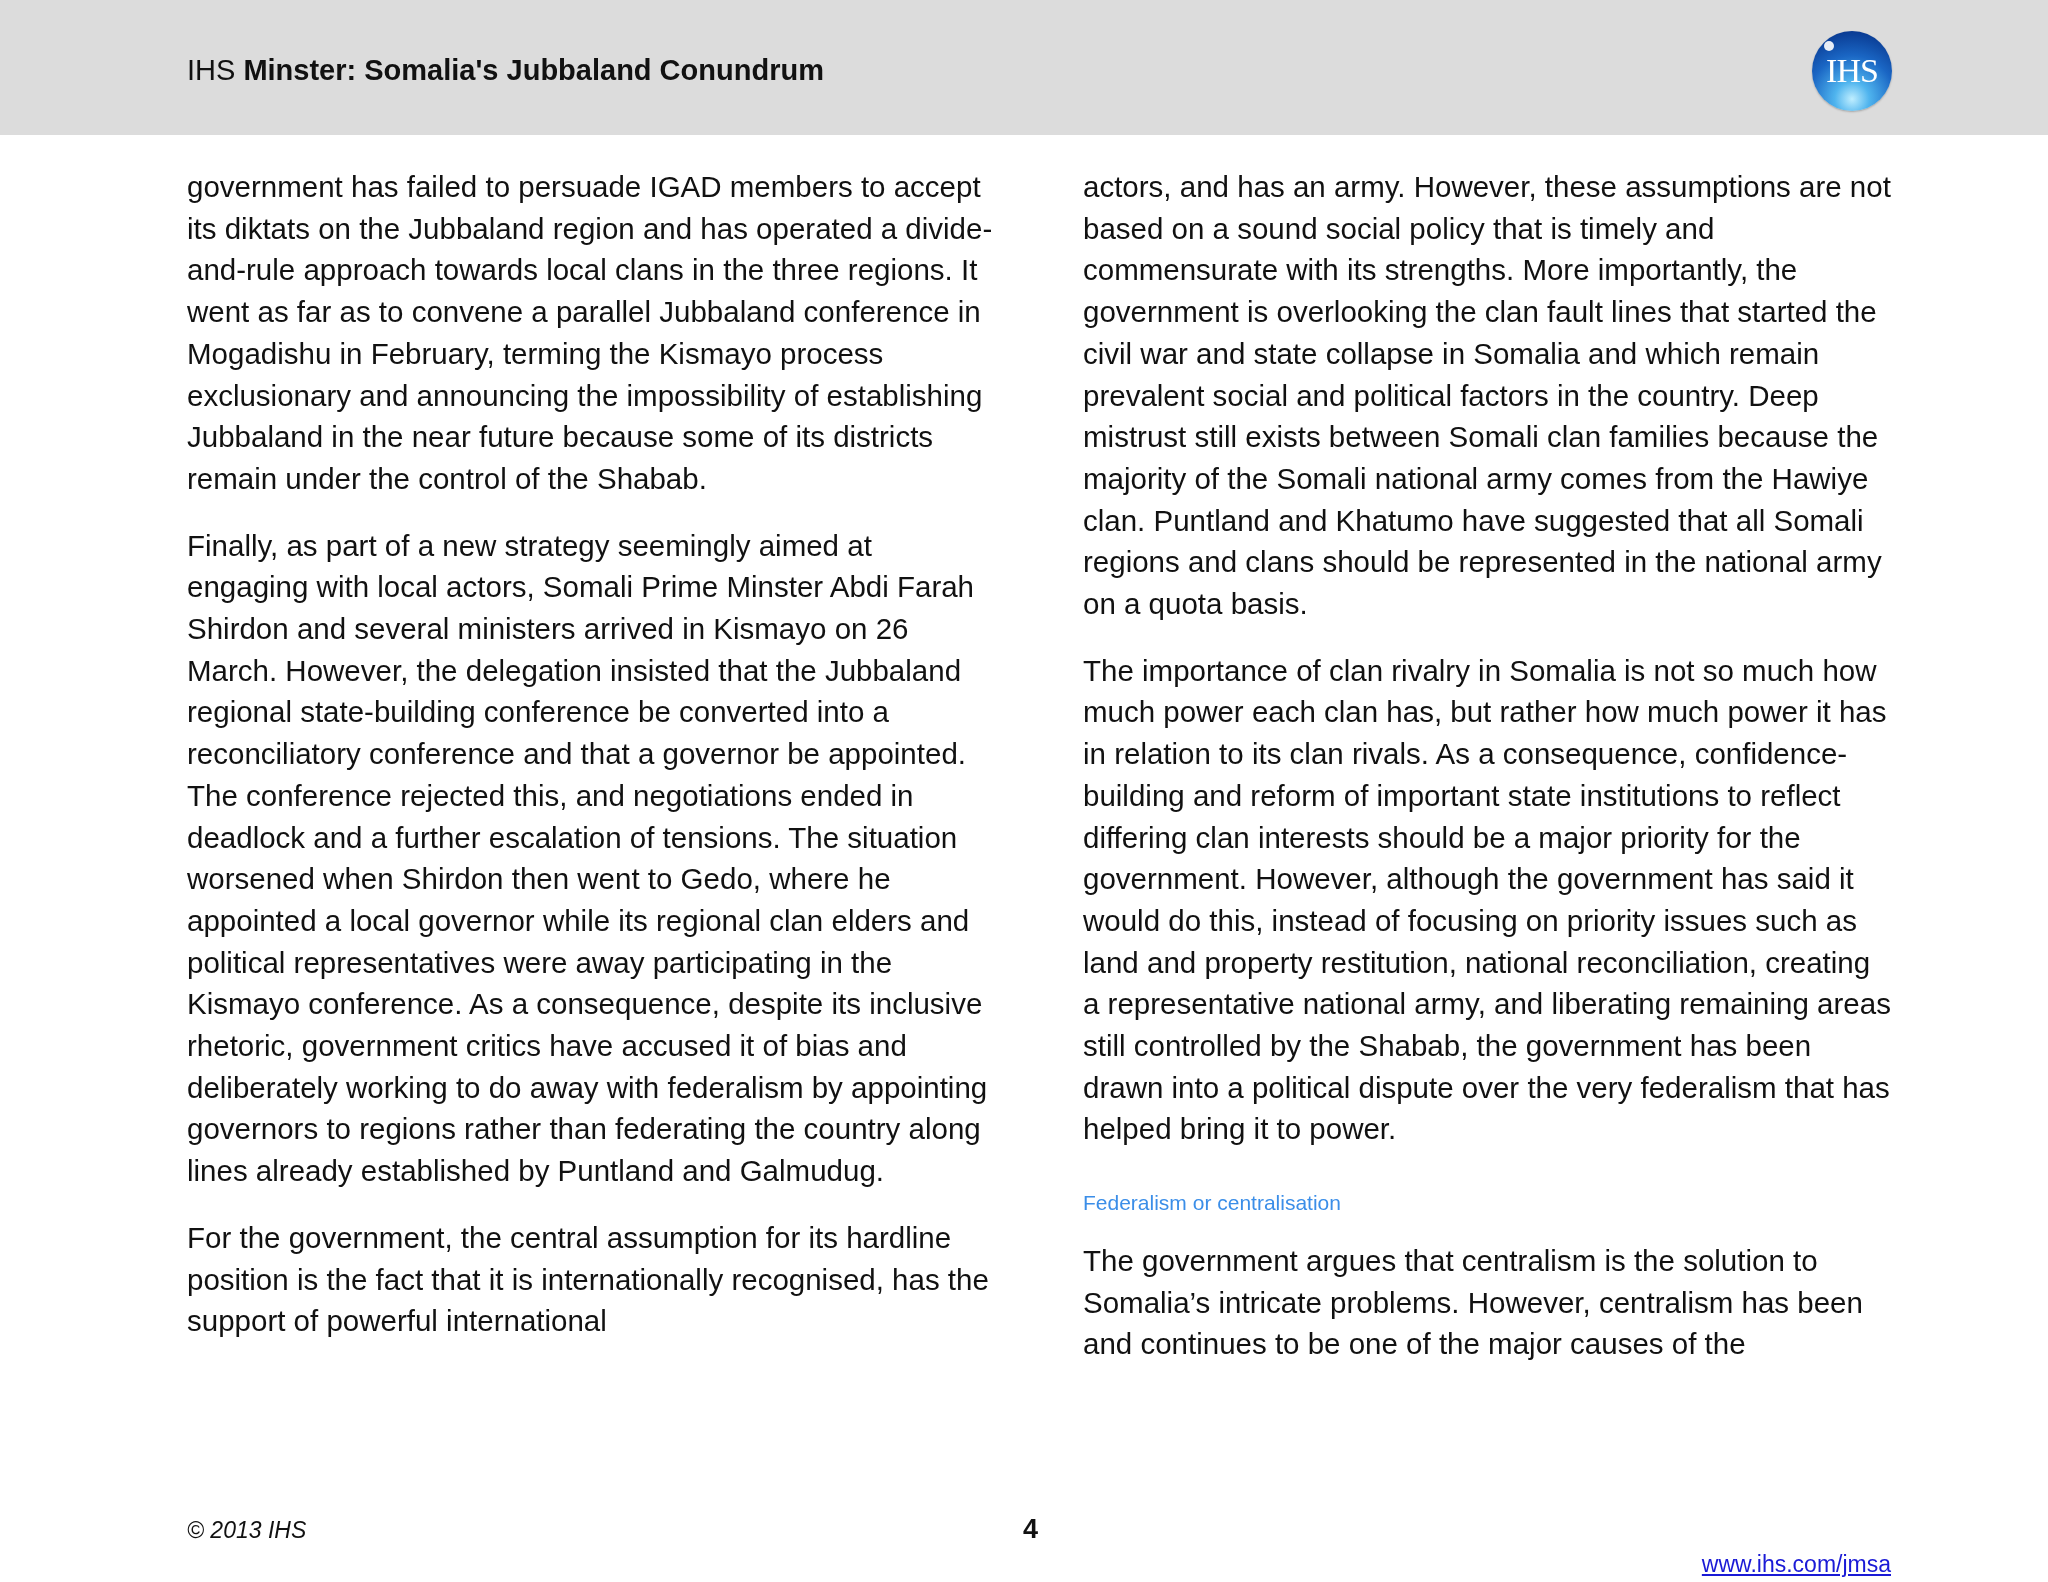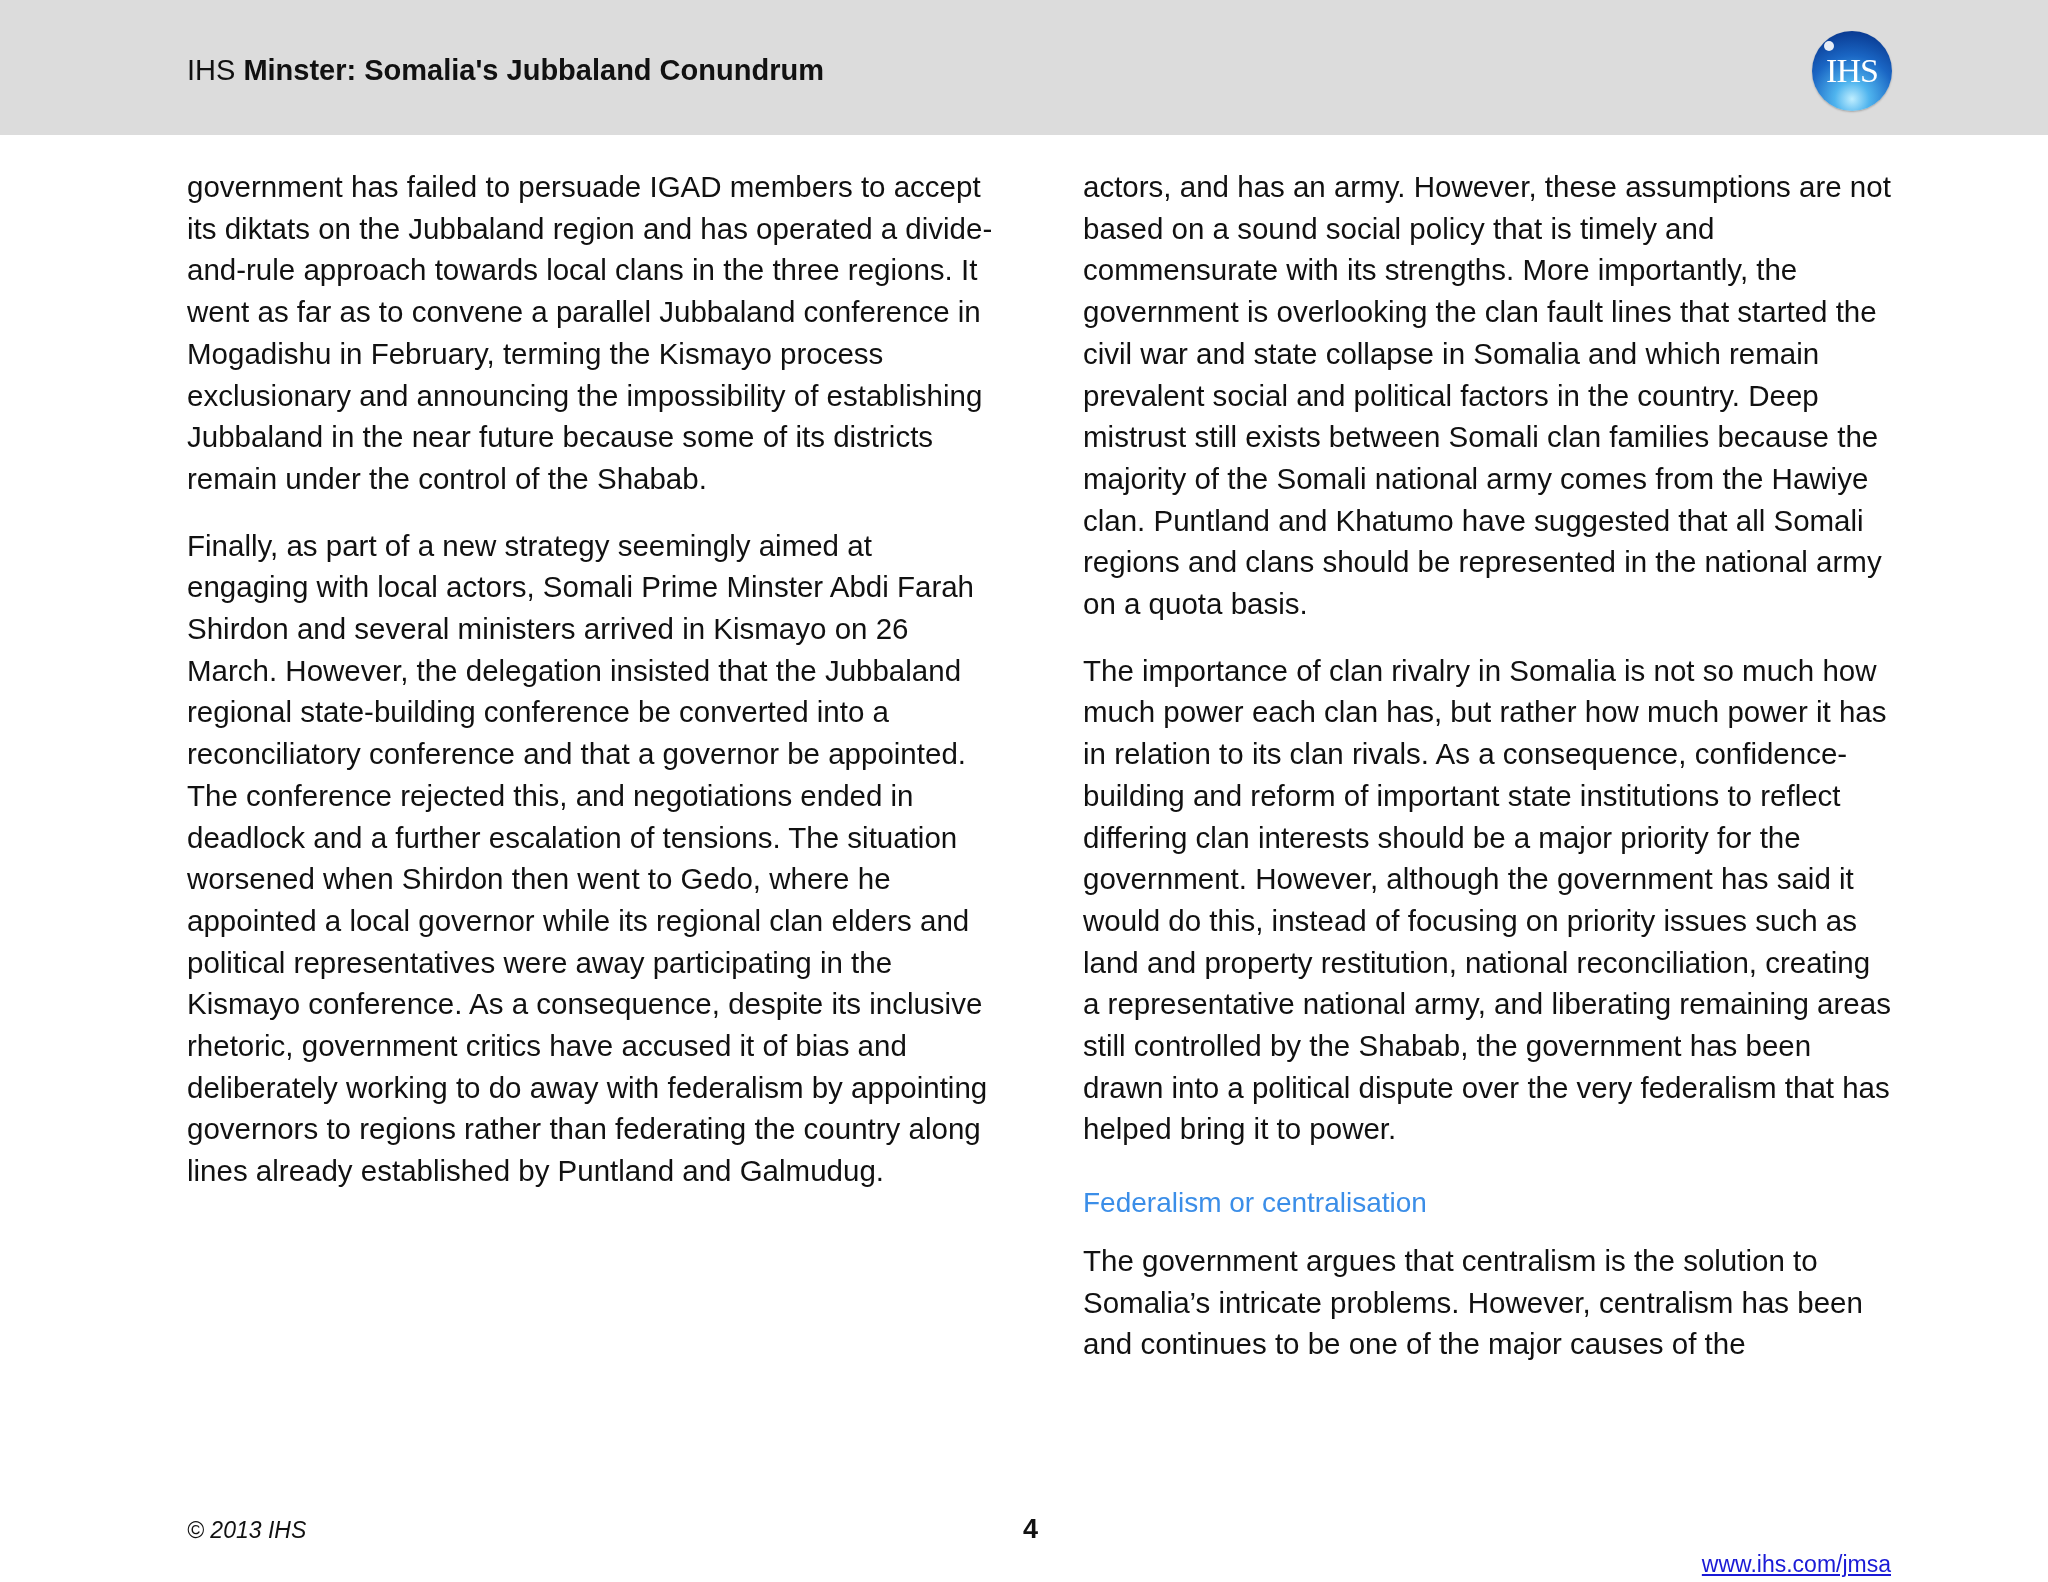--- a/index.html
+++ b/index.html
@@ -34,21 +34,21 @@
     color: #ffffff; letter-spacing: -1px;
   }
   .column {
     position: absolute; top: 166px; width: 810px;
     font-size: 29.5px; line-height: 41.7px; color: #111;
   }
   .col-left { left: 187px; }
   .col-right { left: 1083px; }
   .column p { margin: 0 0 25px 0; }
   .section-heading {
-    color: #3b8ee8; font-size: 28px; line-height: 41.7px;
+    color: #3b8ee8; font-size: 21px; line-height: 41.7px;
     margin: 32px 0 16px 0; font-weight: normal;
   }
   .footer {
     position: absolute; left: 187px; top: 1512px; width: 1704px; height: 36px;
     font-size: 23px; line-height: 36px;
   }
   .footer-copyright { position: absolute; left: 0; top: 0; font-style: italic; }
   .footer-page { position: absolute; left: 836px; top: -1px; font-size: 27px; font-weight: bold; }
   .footer-link { position: absolute; right: 0; top: 0; color: #1a1ad6; text-decoration: underline; margin-top: 34px; }
 </style>
@@ -59,20 +59,21 @@
   <div class="header-title"><span>IHS </span><span class="bold">Minster: Somalia's Jubbaland Conundrum</span></div>
   <div class="logo">
     <div class="logo-shine"></div>
     <div class="logo-text">IHS</div>
   </div>
 </div>
 
 <div class="column col-left">
   <p>government has failed to persuade IGAD members to accept its diktats on the Jubbaland region and has operated a divide-and-rule approach towards local clans in the three regions. It went as far as to convene a parallel Jubbaland conference in Mogadishu in February, terming the Kismayo process exclusionary and announcing the impossibility of establishing Jubbaland in the near future because some of its districts remain under the control of the Shabab.</p>
   <p>Finally, as part of a new strategy seemingly aimed at engaging with local actors, Somali Prime Minster Abdi Farah Shirdon and several ministers arrived in Kismayo on 26 March. However, the delegation insisted that the Jubbaland regional state-building conference be converted into a reconciliatory conference and that a governor be appointed. The conference rejected this, and negotiations ended in deadlock and a further escalation of tensions. The situation worsened when Shirdon then went to Gedo, where he appointed a local governor while its regional clan elders and political representatives were away participating in the Kismayo conference. As a consequence, despite its inclusive rhetoric, government critics have accused it of bias and deliberately working to do away with federalism by appointing governors to regions rather than federating the country along lines already established by Puntland and Galmudug.</p>
+  <p>For the government, the central assumption for its hardline position is the fact that it is internationally recognised, has the support of powerful international</p>
 </div>
 
 <div class="column col-right">
   <p>actors, and has an army. However, these assumptions are not based on a sound social policy that is timely and commensurate with its strengths. More importantly, the government is overlooking the clan fault lines that started the civil war and state collapse in Somalia and which remain prevalent social and political factors in the country. Deep mistrust still exists between Somali clan families because the majority of the Somali national army comes from the Hawiye clan. Puntland and Khatumo have suggested that all Somali regions and clans should be represented in the national army on a quota basis.</p>
   <p>The importance of clan rivalry in Somalia is not so much how much power each clan has, but rather how much power it has in relation to its clan rivals. As a consequence, confidence-building and reform of important state institutions to reflect differing clan interests should be a major priority for the government. However, although the government has said it would do this, instead of focusing on priority issues such as land and property restitution, national reconciliation, creating a representative national army, and liberating remaining areas still controlled by the Shabab, the government has been drawn into a political dispute over the very federalism that has helped bring it to power.</p>
   <div class="section-heading">Federalism or centralisation</div>
   <p>The government argues that centralism is the solution to Somalia’s intricate problems. However, centralism has been and continues to be one of the major causes of the</p>
 </div>
 
 <div class="footer">

